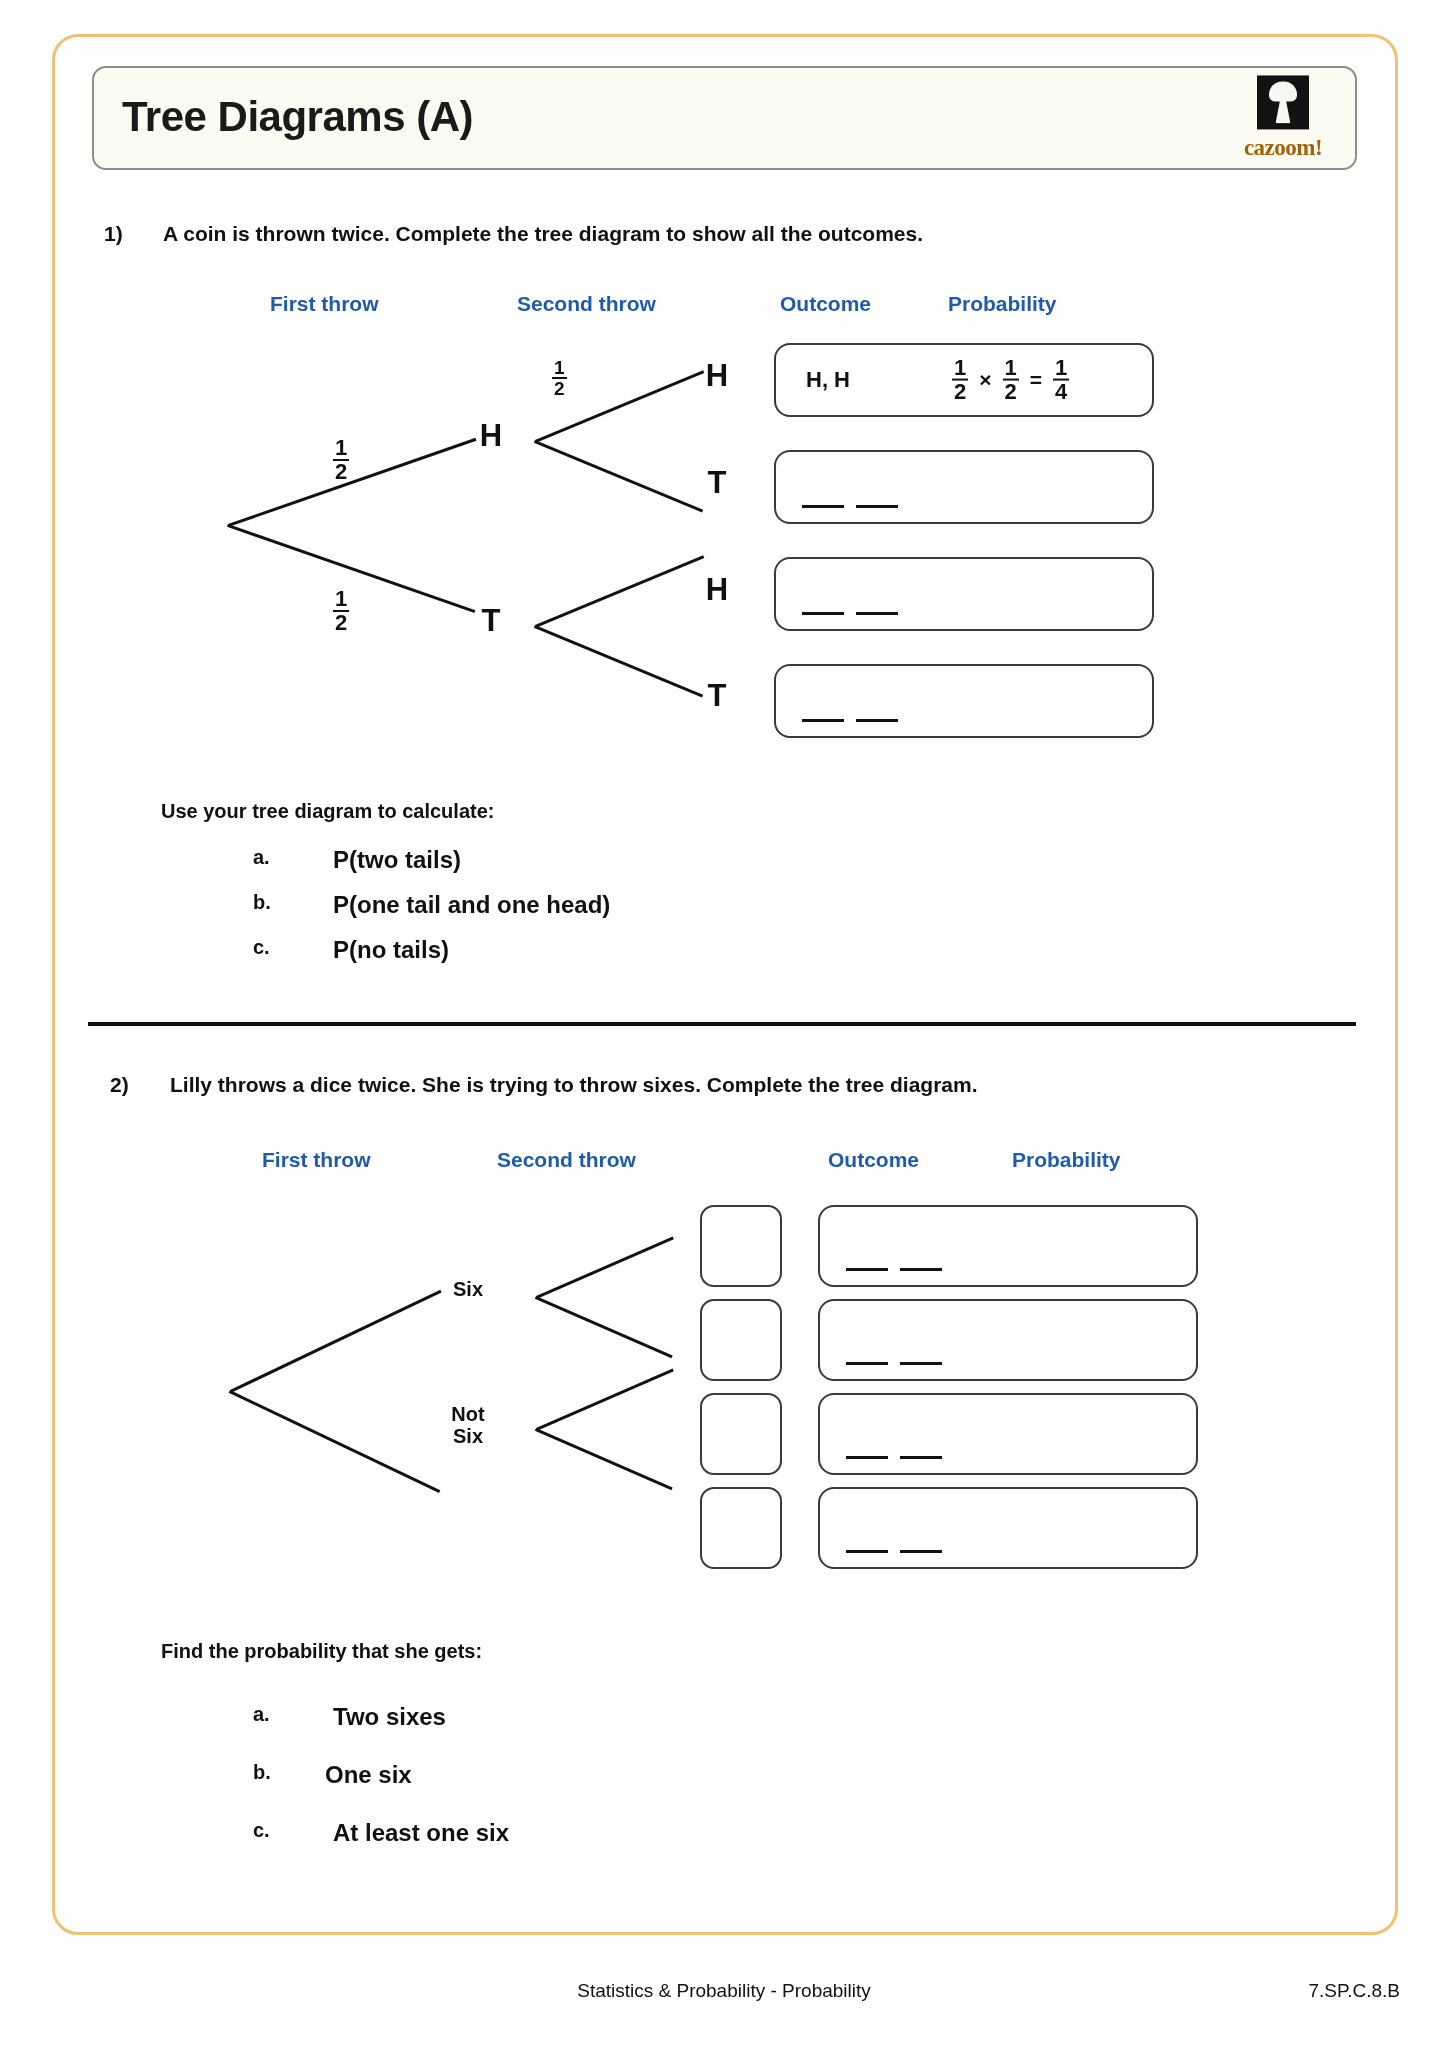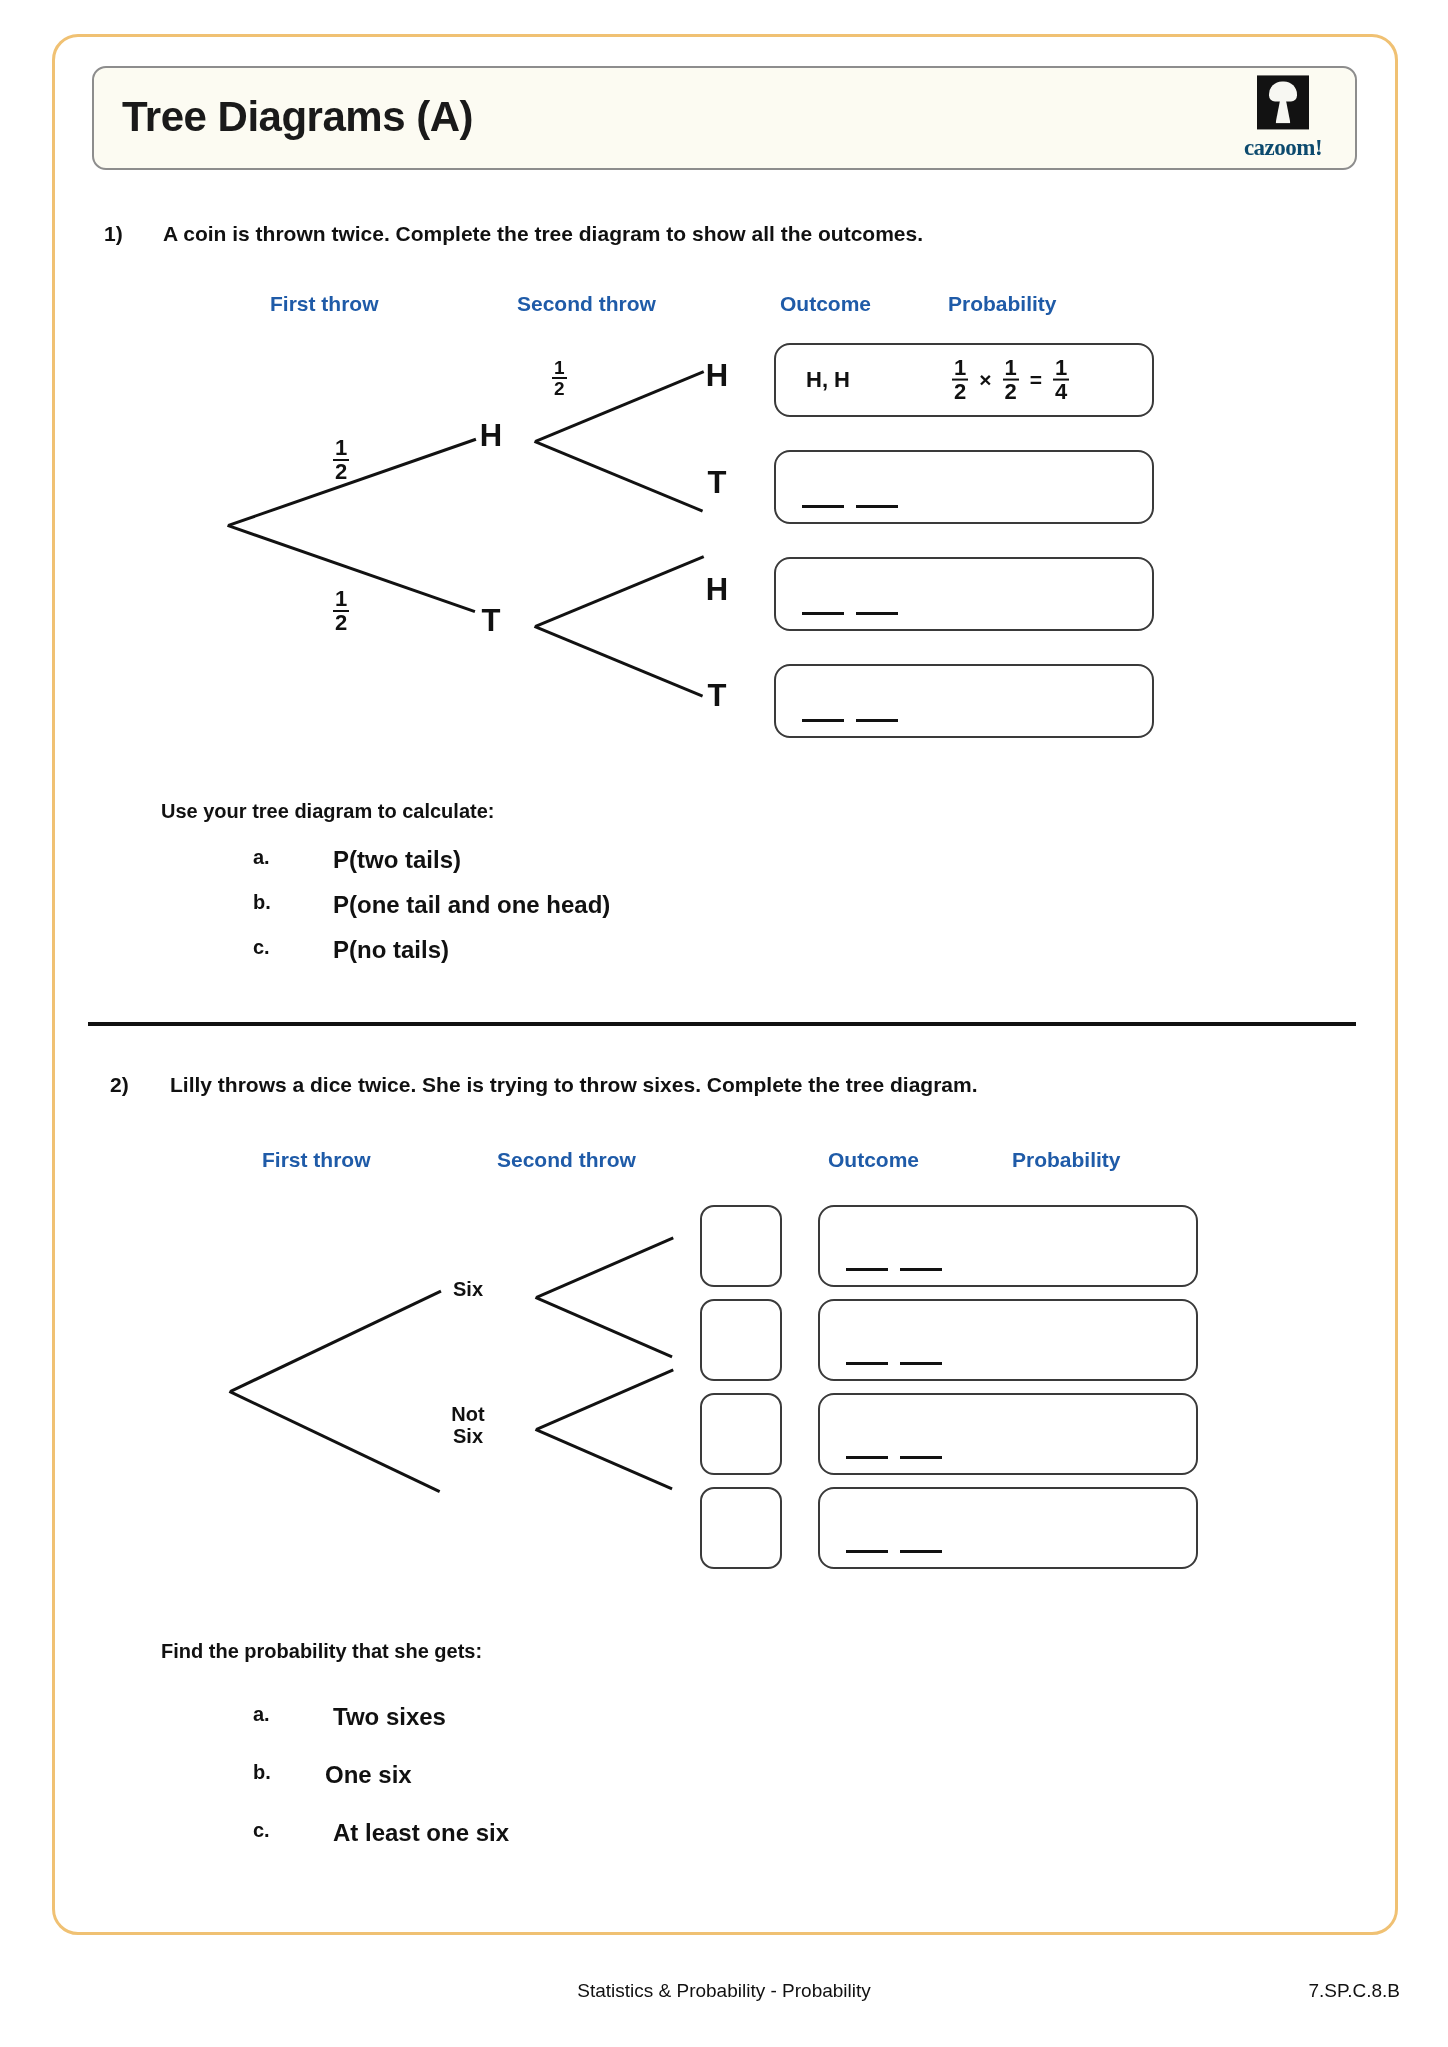--- a/index.html
+++ b/index.html
@@ -89,21 +89,21 @@
     width: 15px;
     height: 26px;
     background: #f7f7f2;
     clip-path: polygon(34% 0, 66% 0, 100% 100%, 0 100%);
   }
   #logo-word {
     font-family: "Liberation Serif", serif;
     font-weight: bold;
     font-size: 23px;
     letter-spacing: -0.5px;
-    color: #0c4a6e;
+    color: #a16207;
     line-height: 1.05;
     margin-top: 7px;
   }
 
   
   .q-num {
     position: absolute;
     font-size: 21px;
     font-weight: bold;
     color: #111;

